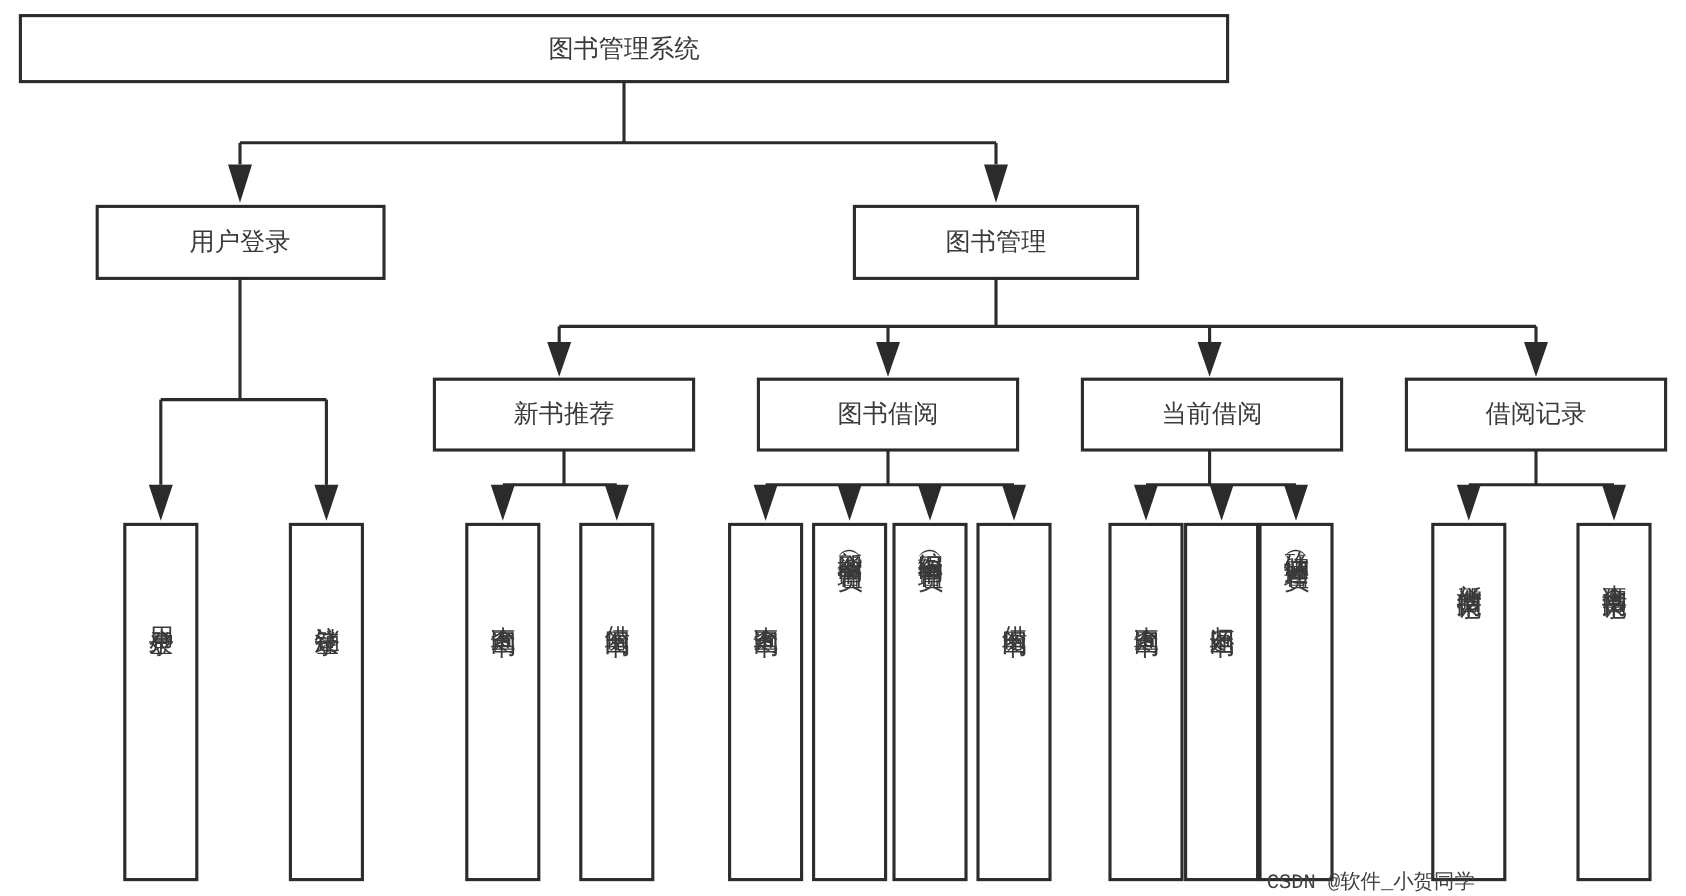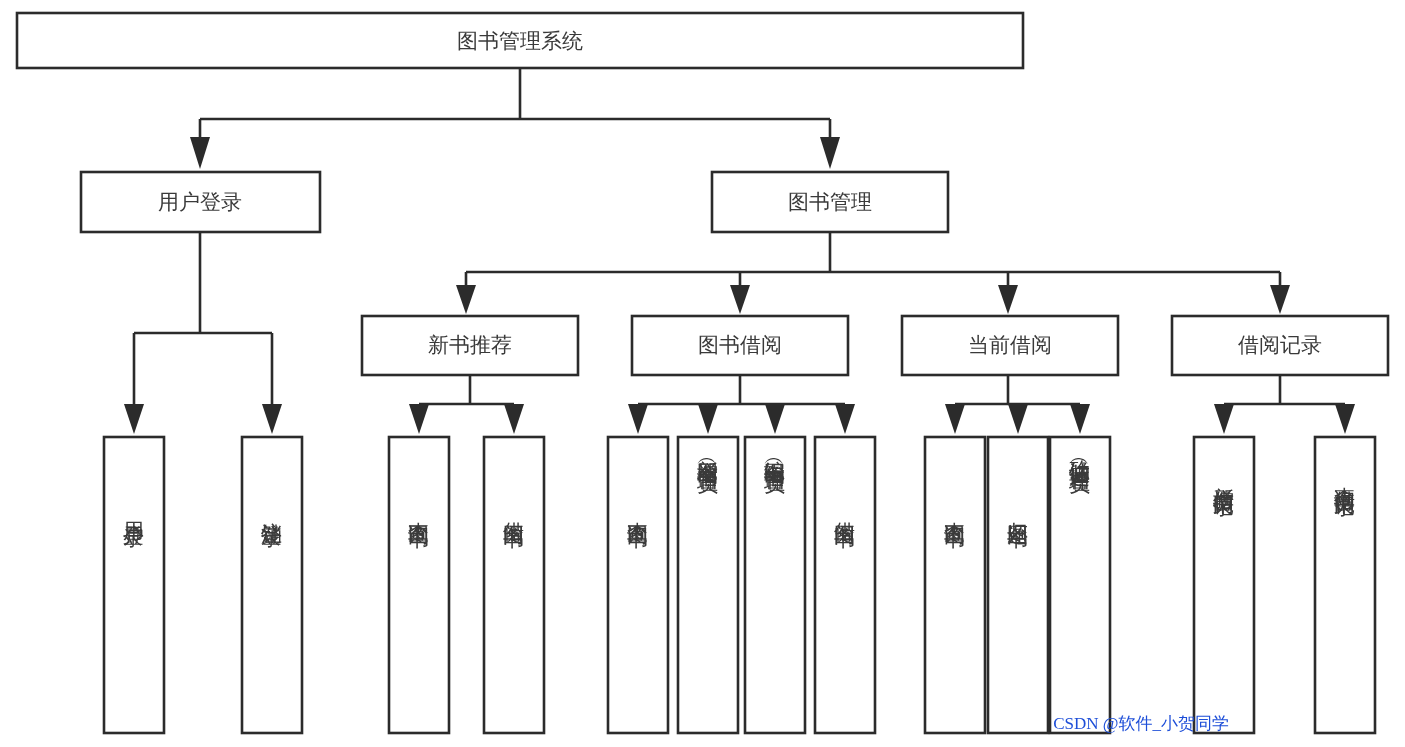--- a/index.html
+++ b/index.html
@@ -61,24 +61,24 @@
   .vlabel-wrap {
     position: absolute;
     display: flex;
     align-items: flex-start;
     justify-content: center;
     pointer-events: none;
   }
   .watermark {
     position: absolute;
     right: 8px;
-    bottom: 12px;
-    font-family: Liberation Serif, serif;
+    bottom: 1px;
+    font-family: Liberation Mono, monospace;
     font-size: 17px;
-    color: #1d4ed8;
+    color: #404040;
     white-space: nowrap;
   }
 </style>
 </head>
 <body>
 
 <div id="diagram-root">
 
   <svg class="tree-canvas" viewBox="0 0 1405 747">
     <defs></defs>

